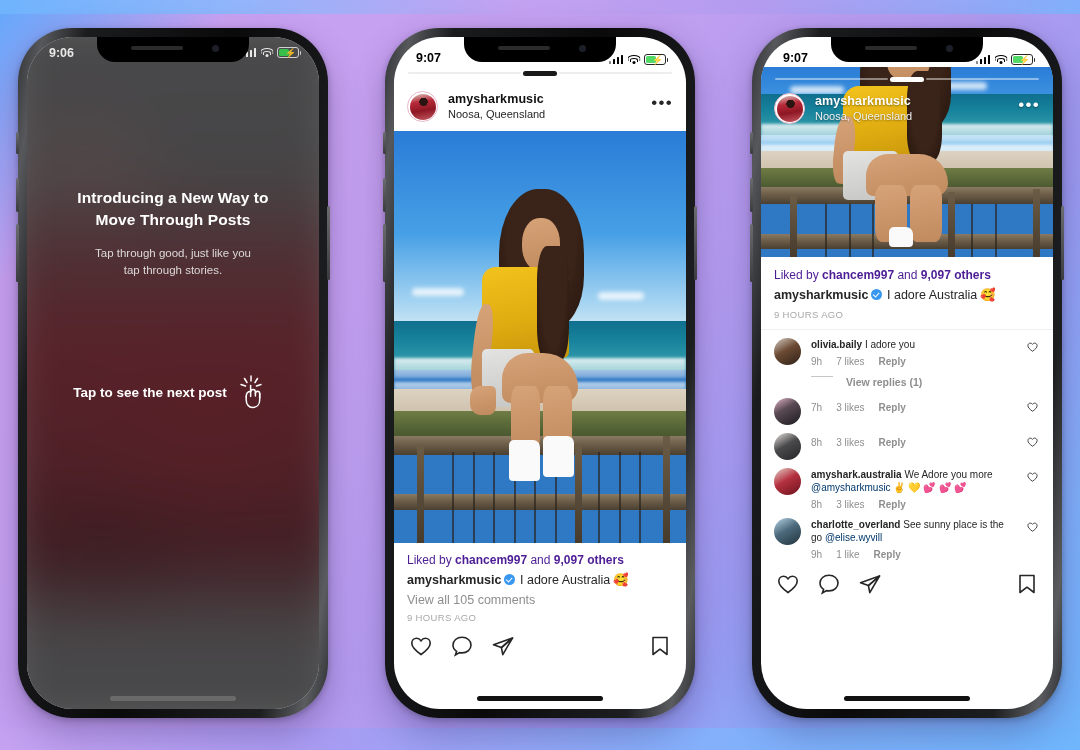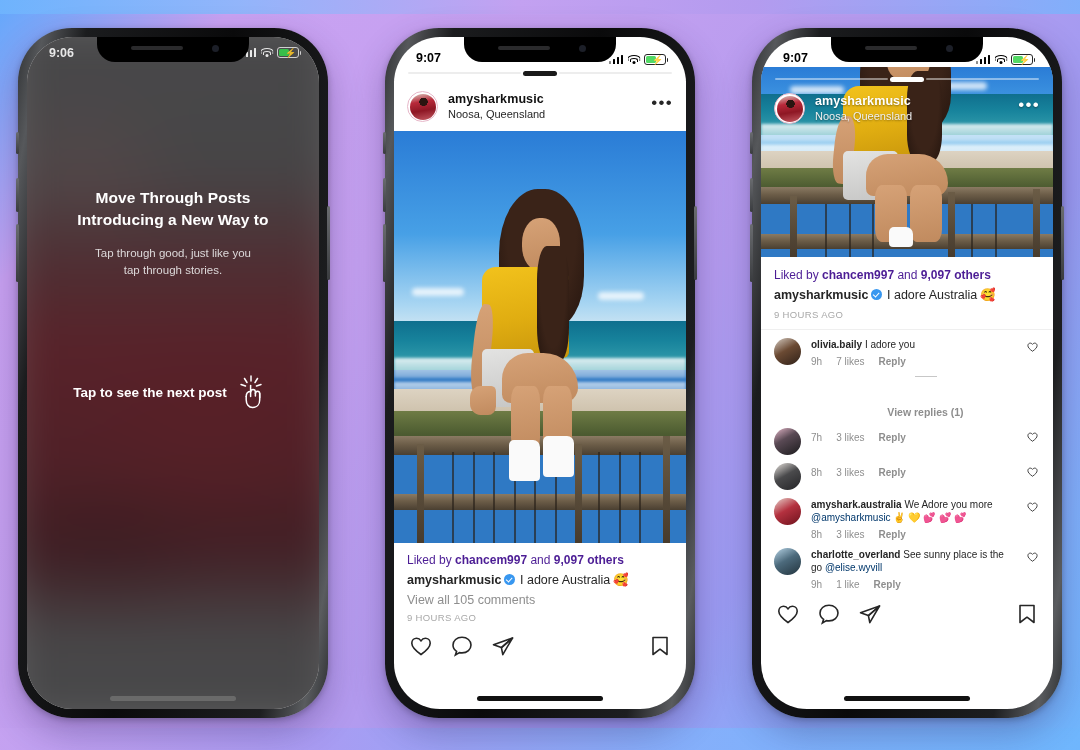--- a/index.html
+++ b/index.html
@@ -213,21 +213,21 @@
   .cav3{ background:linear-gradient(150deg,#e9e4df,#4a4a4c 45%,#242427); }
   .cav4{ background:linear-gradient(150deg,#e9d6cf,#b4313f 45%,#6d121d); }
   .cav5{ background:linear-gradient(150deg,#b9d6e8,#4c6a7c 45%,#22333d); }
   .cbody{ flex:1; min-width:0; }
   .ctext{ font-size:10px; color:#262626; line-height:1.35; }
   .ctext b{ font-weight:bold; }
   .ctext .mention{ color:#00376b; }
   .cmeta{ display:flex; gap:14px; margin-top:4px; font-size:10px; color:#8e8e8e; }
   .cmeta .rep{ font-weight:bold; }
   .cheart{ flex:0 0 auto; padding-top:3px; }
-  .replies{ display:flex; align-items:center; gap:29px; padding:9px 13px 2px 50px;flex-direction:column; }
+  .replies{ display:flex; align-items:flex-start; gap:13px; padding:9px 13px 2px 50px; }
   .replies .line{ width:22px; height:1px; background:#c7c7c7; }
   .replies .rtxt{ font-size:10.5px; color:#8e8e8e; font-weight:bold; }
 </style>
 </head>
 <body>
 
 <div class="bg-top-strip"></div>
 <div class="bg-bottom-strip"></div>
 
 <div class="phone" id="phone1">
@@ -260,22 +260,22 @@
           </div>
         <div class="batt">
             <i></i>
             <span class="bolt">⚡</span>
           </div>
       </div>
     </div>
 
     <div class="p1-content">
       <div class="p1-title">
+        <div>Introducing a New Way to</div>
         <div>Move Through Posts</div>
-        <div>Introducing a New Way to</div>
       </div>
       <div class="p1-sub">
         <div>Tap through good, just like you</div>
         <div>tap through stories.</div>
       </div>
     </div>
 
     <div class="p1-tap">
       <div class="p1-tap-text">Tap to see the next post</div>
       <svg class="tap-icon" viewBox="0 0 28 34">

